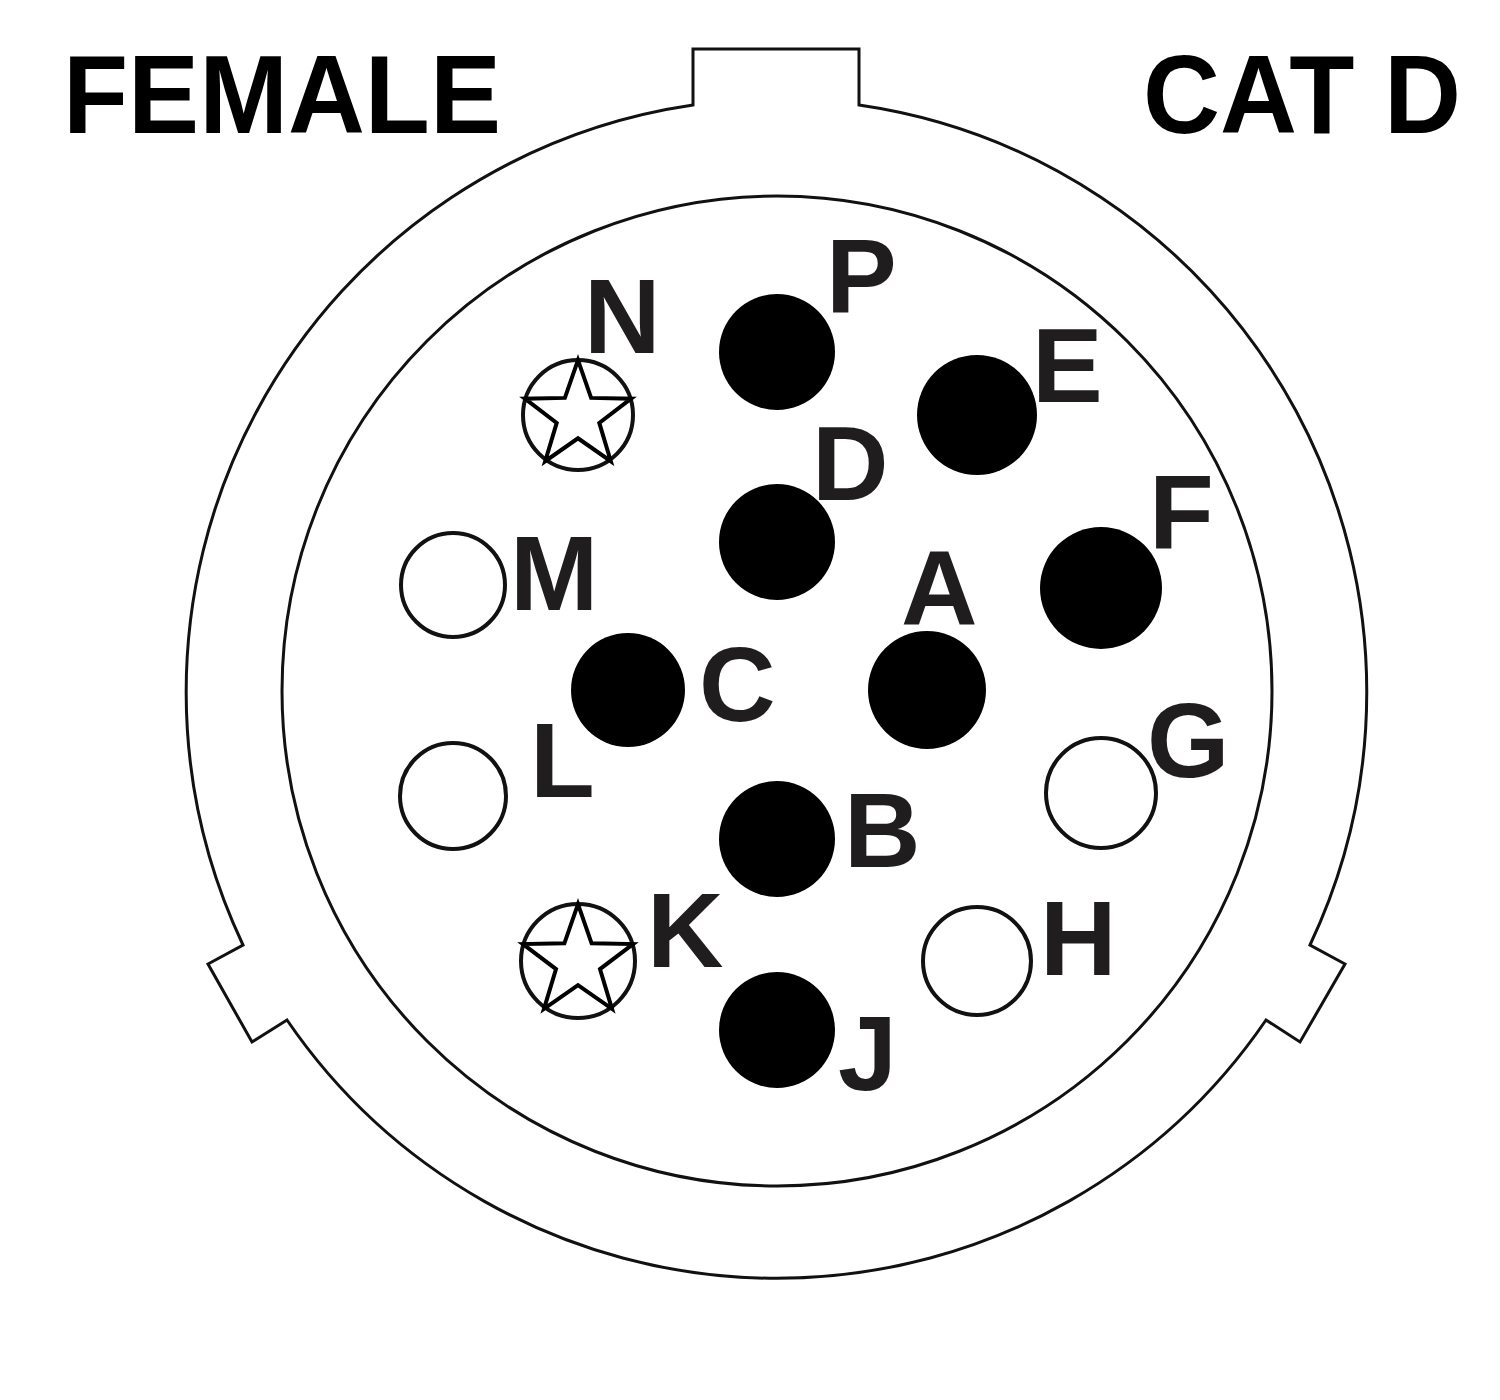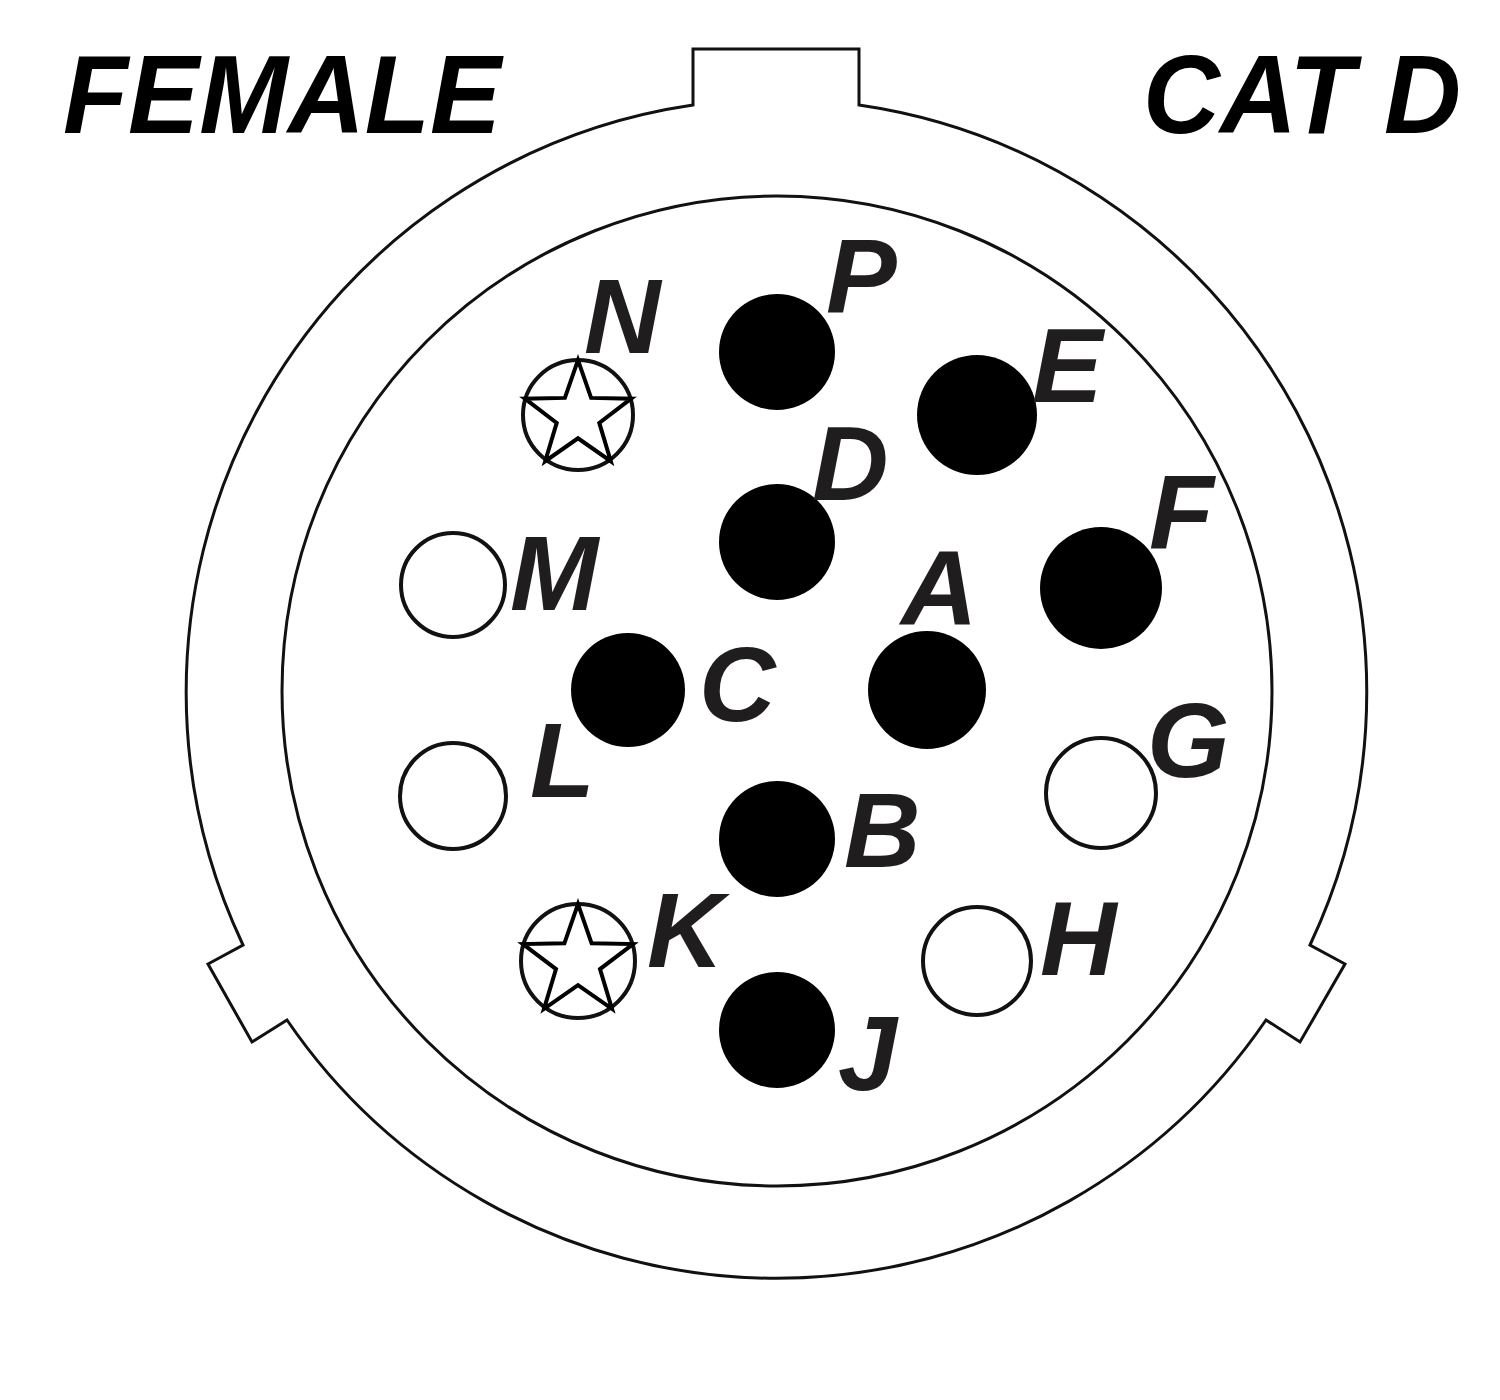--- a/index.html
+++ b/index.html
@@ -1,17 +1,17 @@
 <!DOCTYPE html>
 <html><head>
   <meta charset="utf-8">
   <style>
     html, body { margin: 0; padding: 0; background: #ffffff; }
     body { width: 1500px; height: 1400px; position: relative; overflow: hidden; }
-    .canvas { position: absolute; left: 0; top: 0; width: 1500px; height: 1056px; font-style: italic; }
+    .canvas { position: absolute; left: 0; top: 0; width: 1500px; height: 1056px; }
     svg { display: block; }
     .hdr { font-family: "Liberation Sans", sans-serif; font-weight: bold; fill: #000; }
     .pin-label { font-family: "Liberation Sans", sans-serif; font-weight: bold; fill: #1f1d1e; font-size: 106px; }
     .outline { fill: none; stroke: #111; stroke-width: 3; }
     .pin-filled { fill: #000; }
     .pin-open { fill: #fff; stroke: #111; stroke-width: 4; }
     .star { fill: none; stroke: #000; stroke-width: 4; stroke-linejoin: miter; }
   </style>
 </head>
 <body>

